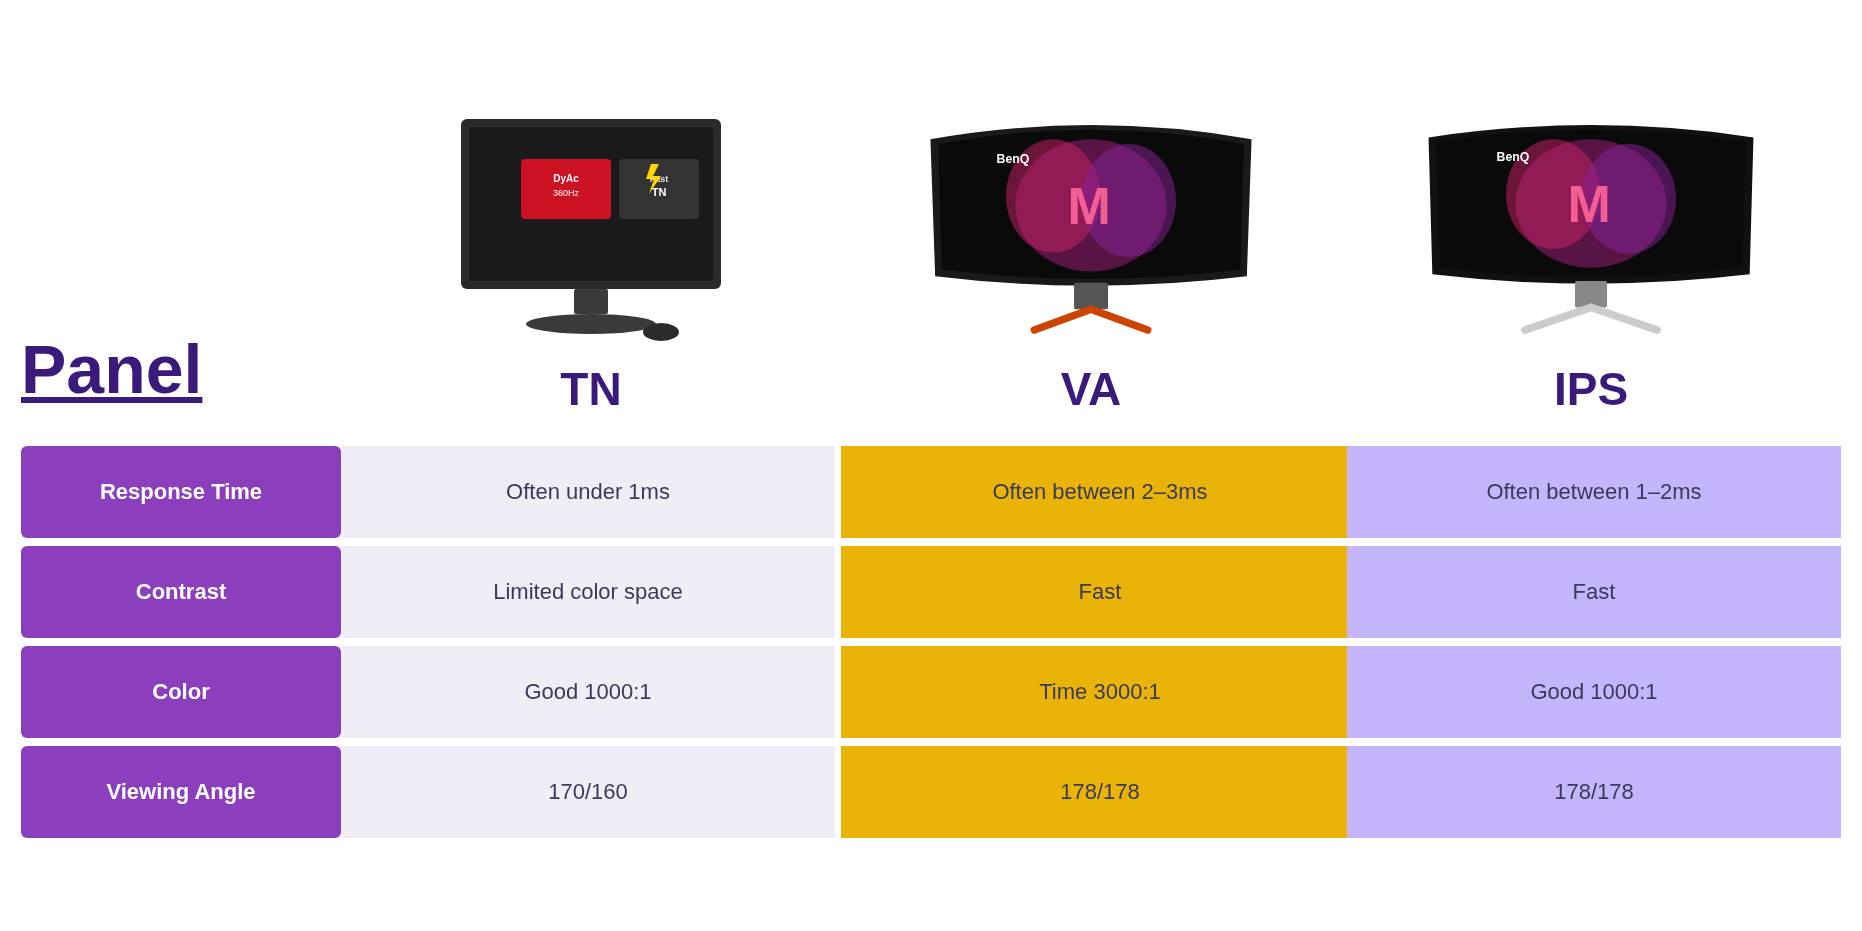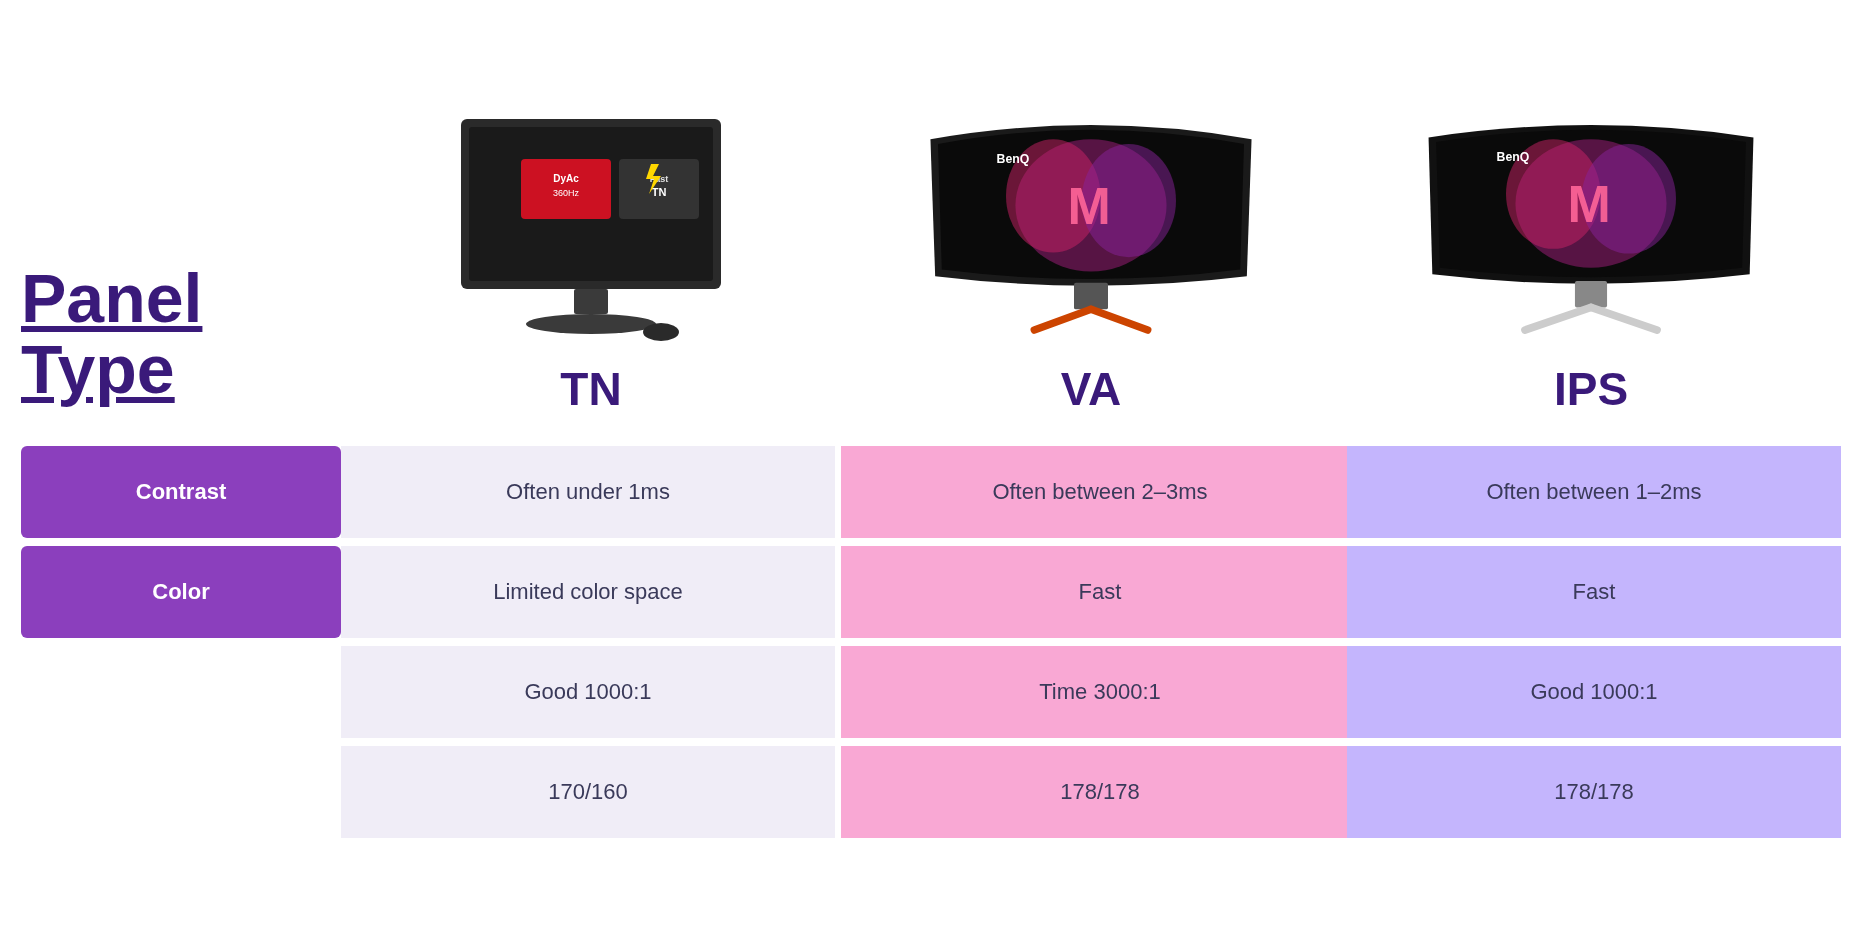--- a/index.html
+++ b/index.html
@@ -121,39 +121,38 @@
       color: #3a3a5a;
       padding: 10px 20px;
     }
 
     .data-cell:nth-child(1) {
       background: #f0edf7;
       margin-right: 6px;
     }
 
     .data-cell:nth-child(2) {
-      background: #f9a8d4;
+      background: #eab308;
       margin-right: 0;
       padding-left: 32px;
     }
 
     .data-cell:nth-child(3) {
       background: #c4b5fd;
     }
   </style>
 </head>
 <body>
 
 <div class="container">
 
   <div class="top-section">
 
     <div class="panel-title">
       <span>Panel</span><br>
-      <span>Type</span>
     </div>
 
     <div class="monitors-row">
 
       <div class="monitor-col">
         <div class="monitor-image-wrapper">
 
           <svg width="300" height="230" viewBox="0 0 300 230">
 
             <rect x="20" y="5" width="260" height="170" rx="6" fill="#2a2a2a"></rect>
@@ -231,22 +230,24 @@
         </div>
         <div class="monitor-label">IPS</div>
       </div>
 
     </div>
   </div>
 
   <div class="table-section">
 
     <div class="row-labels">
+      <div class="row-label">Response Time</div>
       <div class="row-label">Contrast</div>
       <div class="row-label">Color</div>
+      <div class="row-label">Viewing Angle</div>
     </div>
 
     <div class="data-grid">
 
       <div class="data-row">
         <div class="data-cell">Often under 1ms</div>
         <div class="data-cell">Often between 2–3ms</div>
         <div class="data-cell">Often between 1–2ms</div>
       </div>
 

